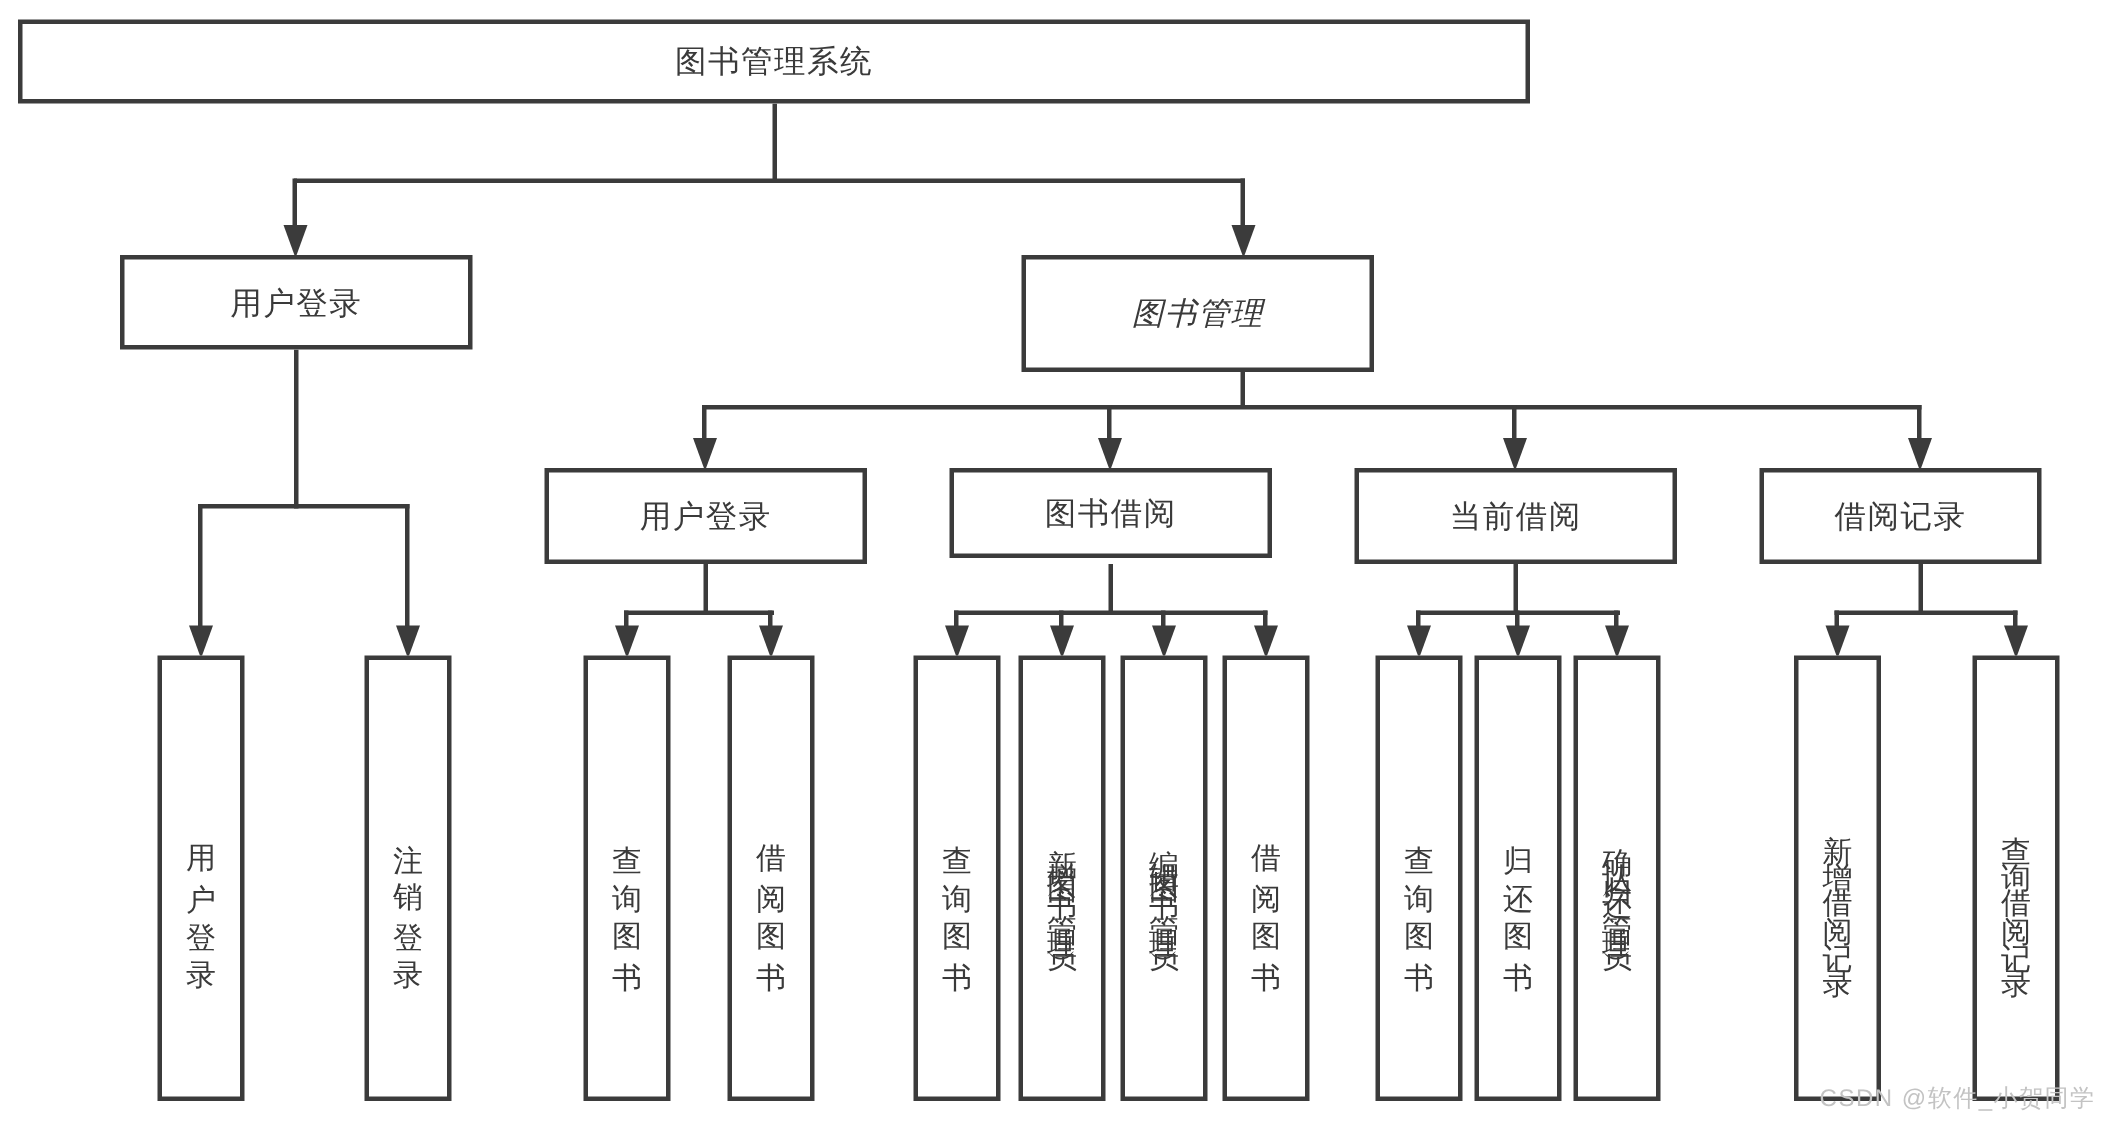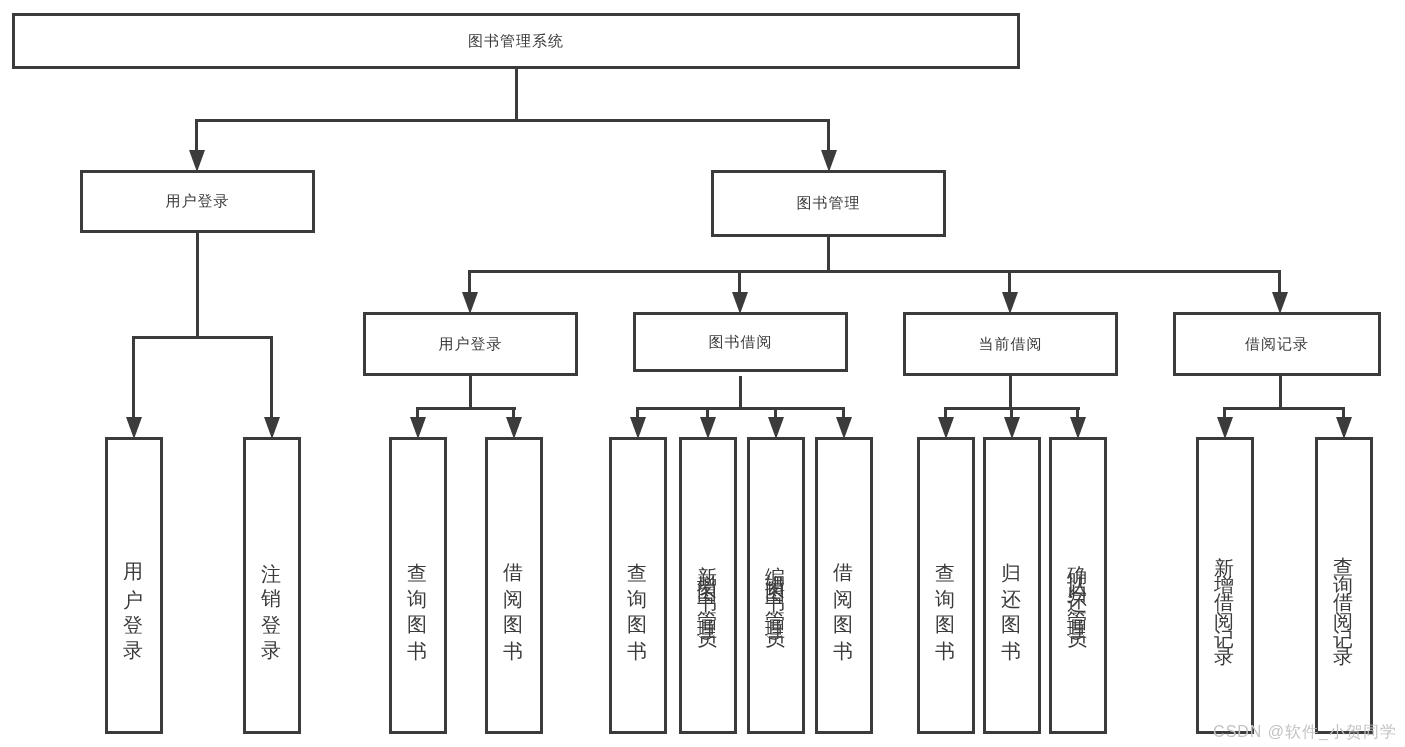--- a/index.html
+++ b/index.html
@@ -13,21 +13,21 @@
   }
   .node {
     position: absolute;
     box-sizing: border-box;
     background: #ffffff;
     border: 3px solid #3b3b3b;
     display: flex;
     align-items: center;
     justify-content: center;
     color: #3a3a3a;
-    font-size: 15px;
+    font-size: 21px;
     letter-spacing: 1px;
     z-index: 2;
   }
   .leaf {
     position: absolute;
     box-sizing: border-box;
     top: 437px;
     width: 58px;
     height: 297px;
     background: #ffffff;
@@ -77,37 +77,37 @@
 <div id="canvas">
 
   <div class="node" style="left:12px; top:13px; width:1008px; height:56px;">
     <span>图书管理系统</span>
   </div>
 
   <div class="node" style="left:80px; top:170px; width:235px; height:63px;">
     <span>用户登录</span>
   </div>
 
-  <div class="node" style="left:711px; top:170px; width:235px; height:67px;">
+  <div class="node" style="left:681px; top:170px; width:235px; height:78px;font-style:italic;">
     <span>图书管理</span>
   </div>
 
   <div class="node" style="left:363px; top:312px; width:215px; height:64px;">
     <span>用户登录</span>
   </div>
 
   <div class="node" style="left:633px; top:312px; width:215px; height:60px;">
     <span>图书借阅</span>
   </div>
 
   <div class="node" style="left:903px; top:312px; width:215px; height:64px;">
     <span>当前借阅</span>
   </div>
 
-  <div class="node" style="left:1173px; top:312px; width:208px; height:64px;">
+  <div class="node" style="left:1173px; top:312px; width:188px; height:64px;">
     <span>借阅记录</span>
   </div>
 
   <div class="leaf sp4" style="left:105px;">
     <span>用户登录</span>
   </div>
   <div class="leaf sp4" style="left:243px;">
     <span>注销登录</span>
   </div>
 

